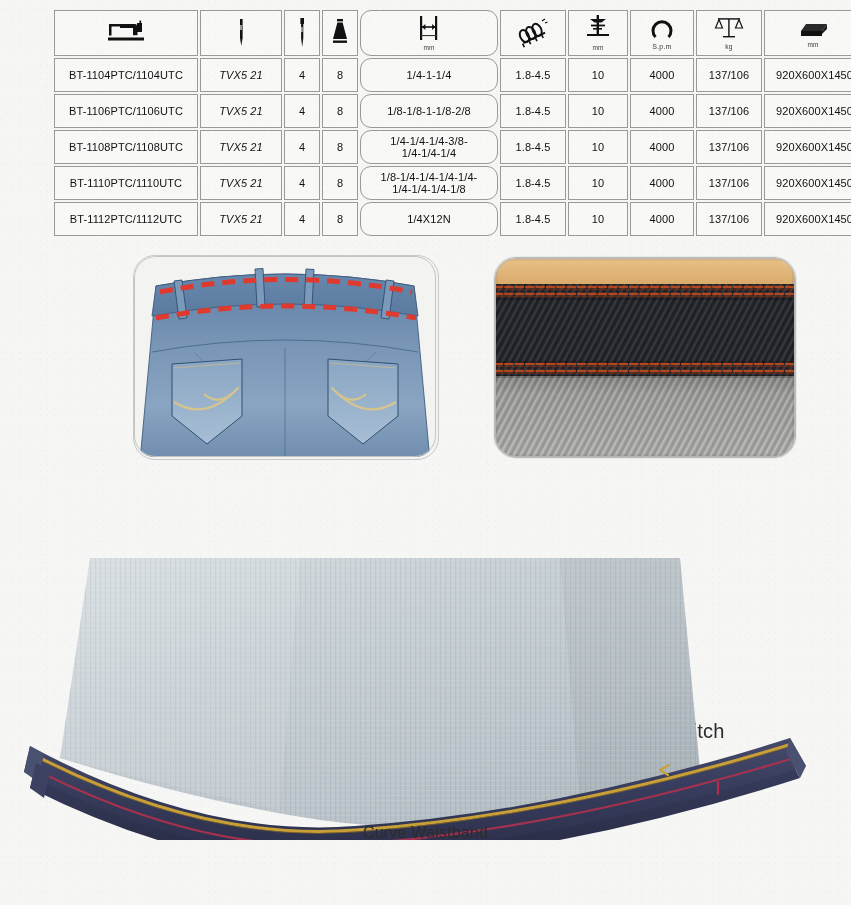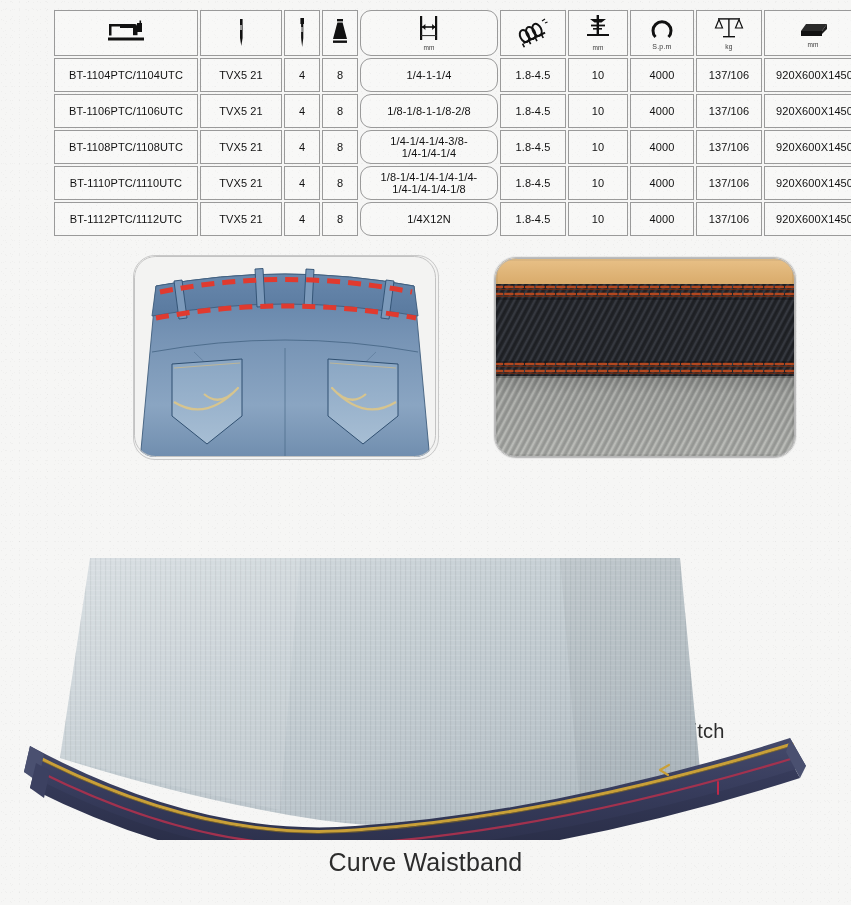--- a/index.html
+++ b/index.html
@@ -61,21 +61,21 @@
   .c-nd     { width: 34px;  }
   .c-th     { width: 34px;  }
   .c-gauge  { width: 136px; border-radius: 11px; }
   .c-stitch { width: 64px;  }
   .c-foot   { width: 58px;  }
   .c-spm    { width: 62px; margin-left: 23px;  }
   .c-wt     { width: 64px;  }
   .c-dim    { width: 96px;  }
 
   .model-cell { font-size: 11.5px; }
-  .needle-cell { font-weight: bold; font-size: 11.5px; letter-spacing: 0.2px; }
+  .needle-cell { font-weight: bold; font-size: 11.5px; letter-spacing: 0.2px; font-style: italic; }
   .num-cell { font-size: 12px; }
   .gauge-cell { font-size: 10.5px; }
   .small-num { font-size: 10.5px; }
 
   
   .ico-holder {
     display: flex;
     flex-direction: column;
     align-items: center;
     justify-content: center;
@@ -128,24 +128,24 @@
   }
 
   
   .big-wrap {
     position: absolute;
     left: 0; top: 520px;
     width: 851px; height: 320px;
   }
   .big-caption {
     position: absolute;
-    left: 0; top: 848px;
+    left: 0; top: 824px;
     width: 851px;
     text-align: center;
-    font-size: 25px;
+    font-size: 16px;
     color: #2c2c2c;
     letter-spacing: 0.2px;
   }
 </style>
 </head>
 <body>
 
 <div class="spec-table-wrap">
   <table class="spec-table">
     <thead>

